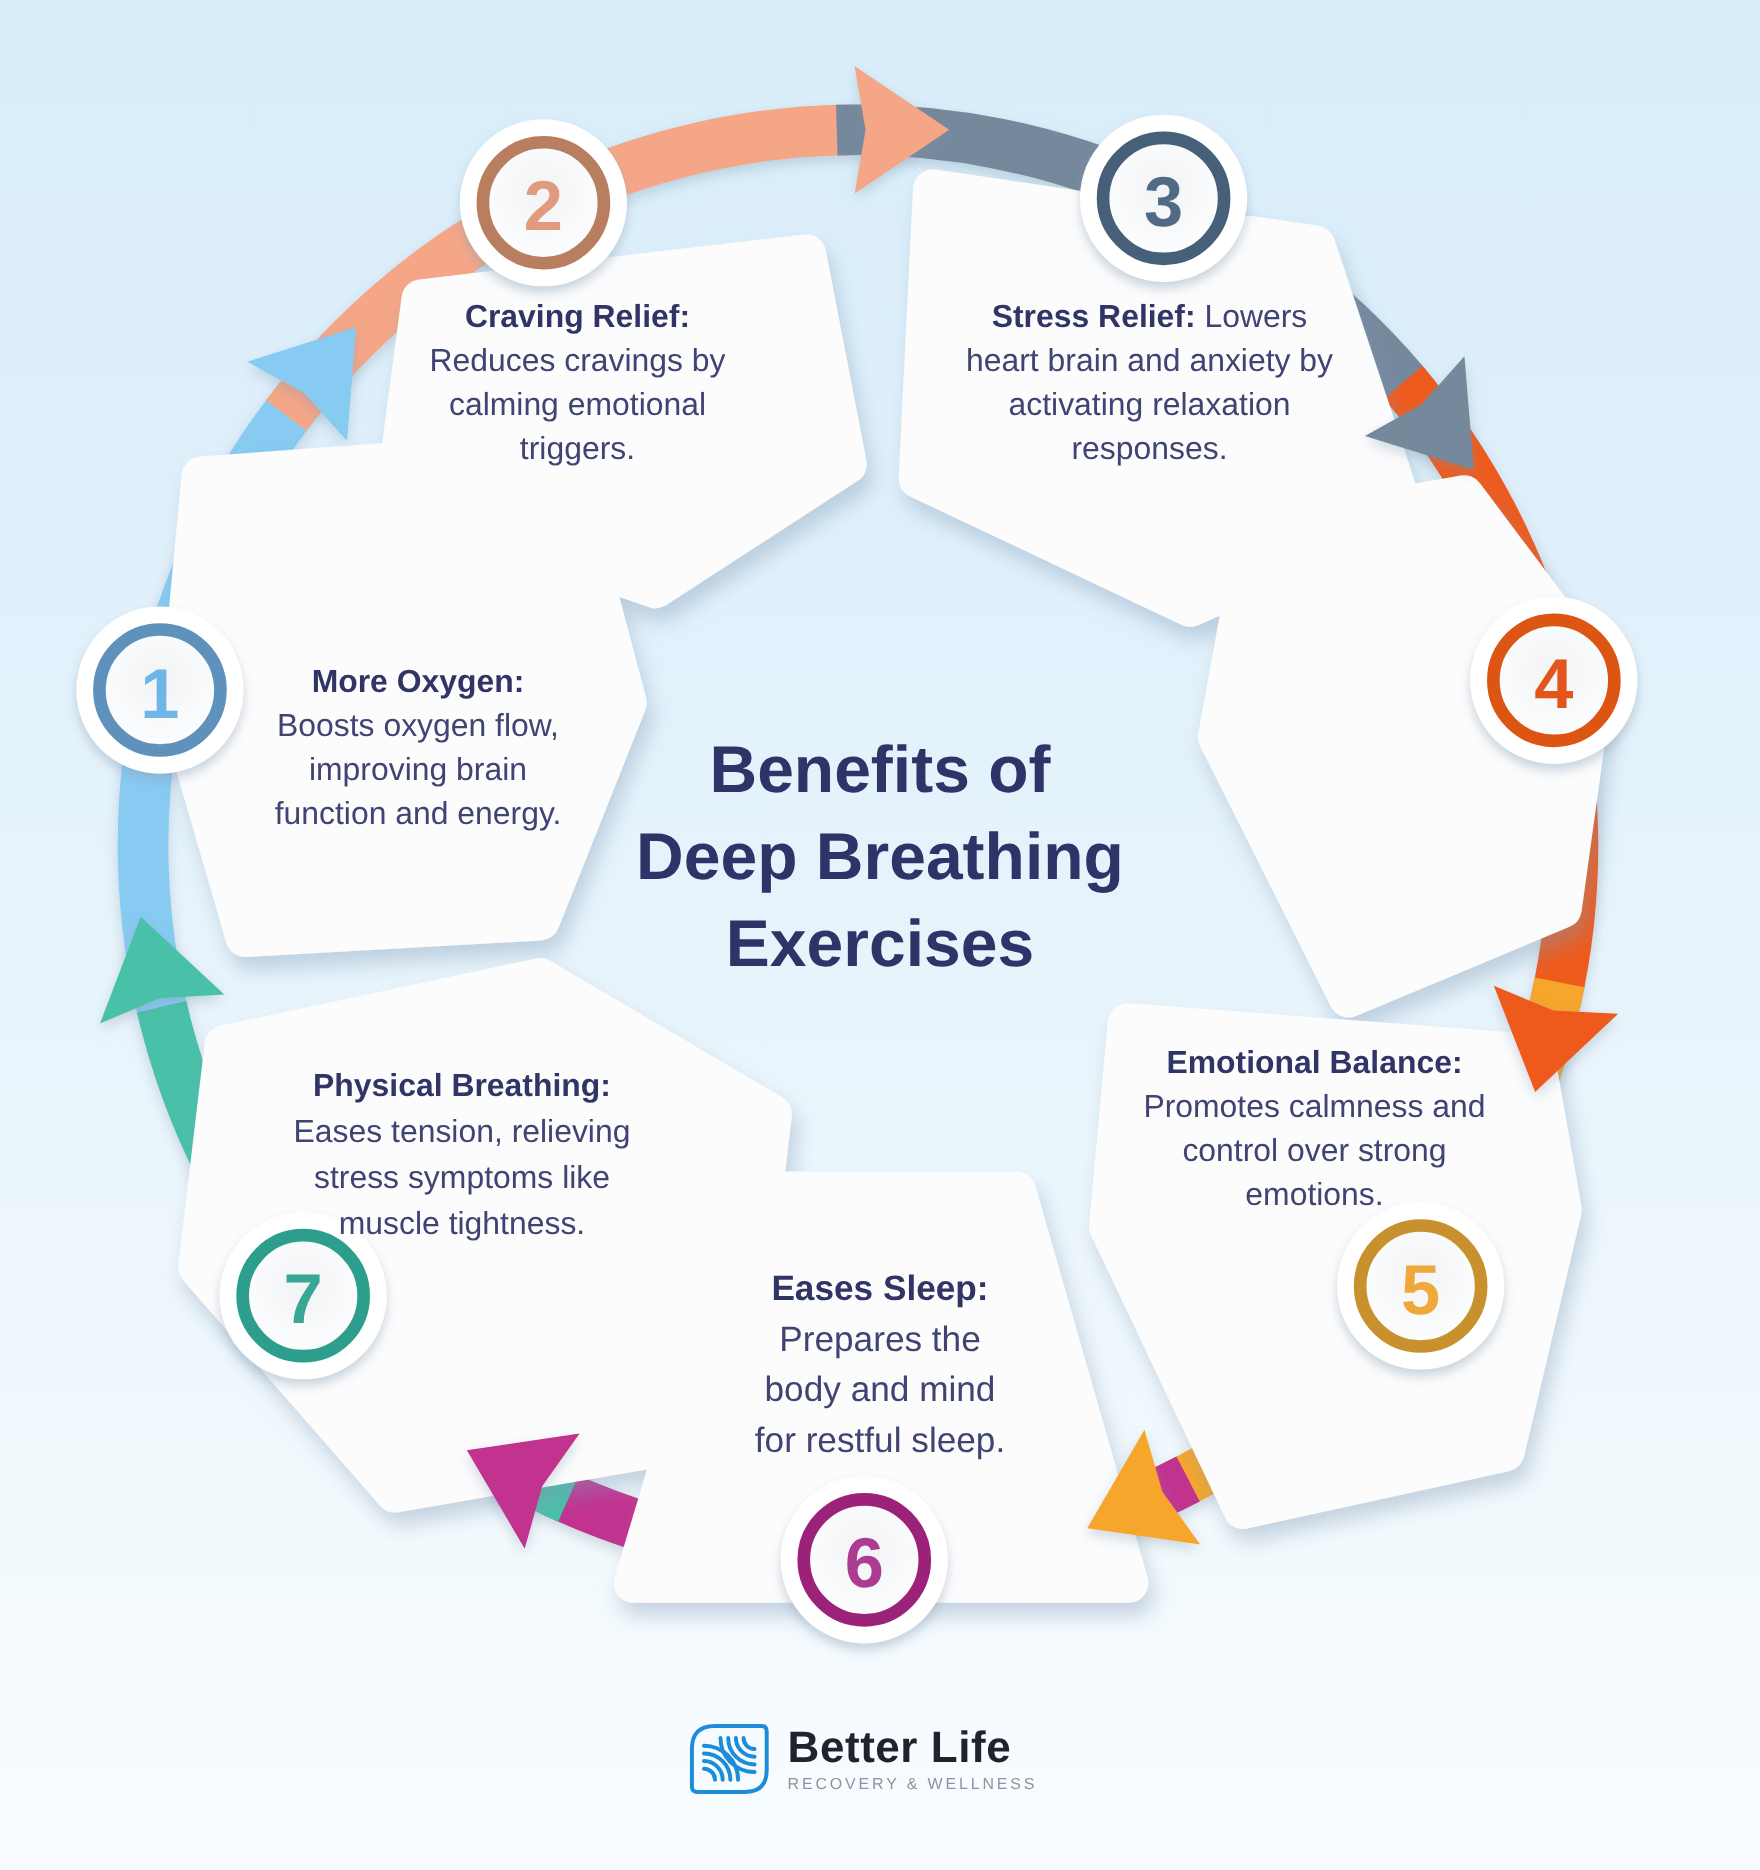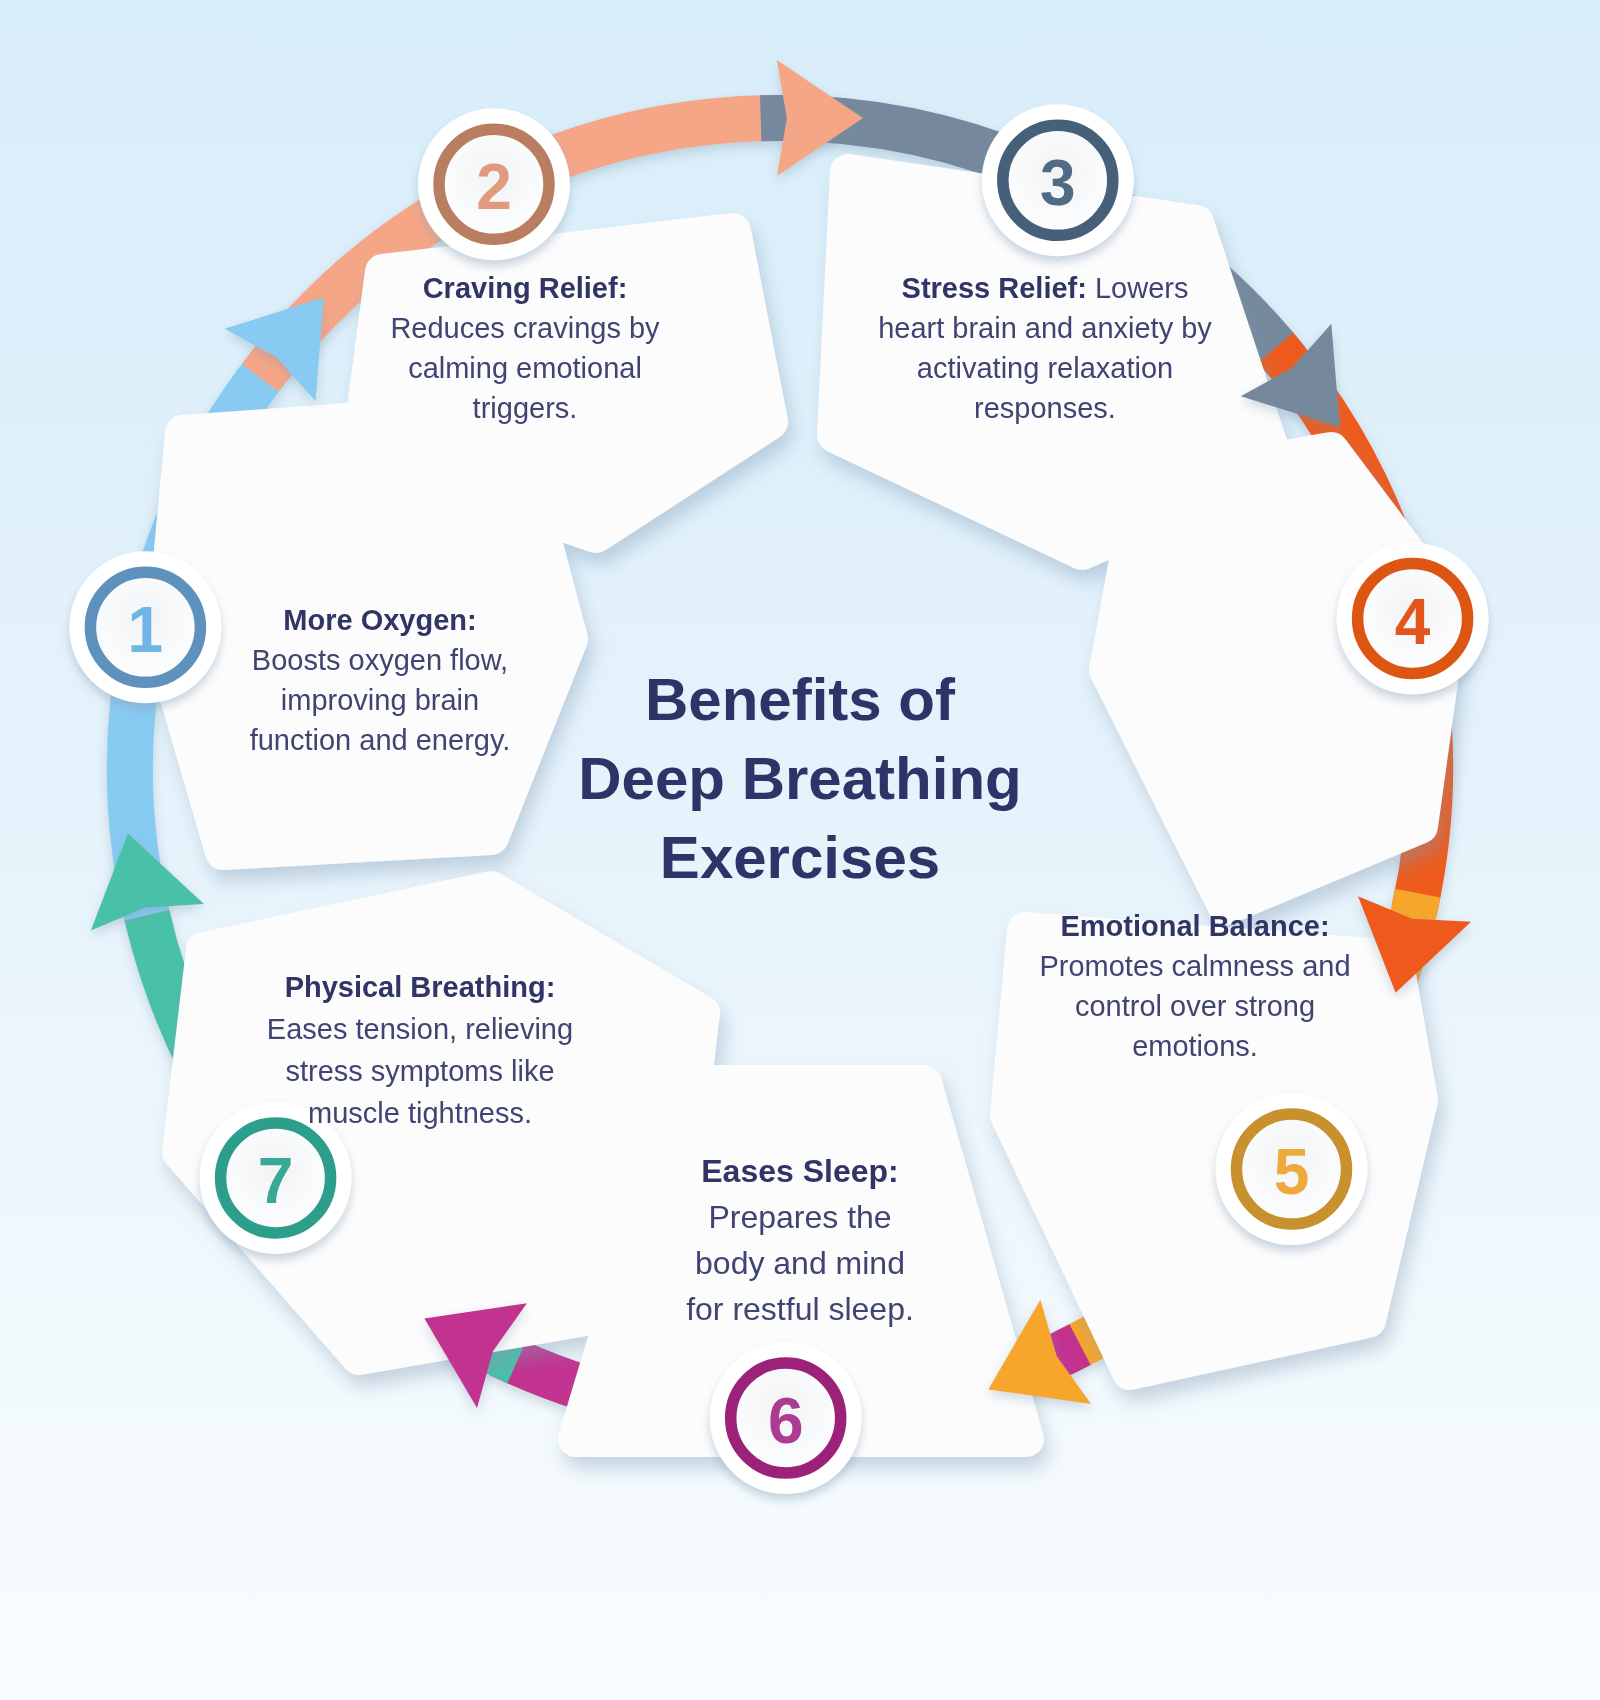--- a/index.html
+++ b/index.html
@@ -11,21 +11,21 @@
   #diagram{position:absolute;left:0;top:0;}
   .card-text{
     position:absolute;text-align:center;font-size:29px;line-height:40px;
     color:#3f4472;white-space:pre-line;
   }
   .card-text b{color:#303566;font-weight:bold;}
   .ct1{left:215px;top:600px;width:330px;}
   .ct2{left:355px;top:268px;width:340px;}
   .ct3{left:845px;top:268px;width:400px;}
   .ct4{left:1078px;top:622px;width:320px;line-height:44px;}
-  .ct5{left:1005px;top:906px;width:380px;}
+  .ct5{left:1005px;top:946px;width:380px;}
   .ct6{left:630px;top:1148px;width:340px;font-size:32px;line-height:46px;}
   .ct7{left:230px;top:966px;width:380px;line-height:42px;}
   .main-title{
     position:absolute;left:480px;top:660px;width:640px;text-align:center;
     font-size:60px;line-height:79px;font-weight:bold;color:#2f3468;white-space:pre-line;
   }
   .logo{position:absolute;left:626px;top:1566px;display:flex;align-items:flex-start;gap:16px;}
   .logo-name{font-size:40px;font-weight:600;color:#1f242c;line-height:46px;letter-spacing:0.5px;}
   .logo-tagline{font-size:14.5px;color:#8e949d;letter-spacing:2.6px;margin-top:2px;}
 </style>
@@ -139,14 +139,33 @@
 emotions.</span></div>
   <div class="card-text ct6"><b>Eases Sleep:</b><span>
 Prepares the
 body and mind
 for restful sleep.</span></div>
   <div class="card-text ct7"><b>Physical Breathing:</b><span>
 Eases tension, relieving
 stress symptoms like
 muscle tightness.</span></div>
 
+  <div class="logo">
+    <svg width="74" height="66" viewBox="0 0 74 66">
+      <g fill="none" stroke="#1c8dd9" stroke-width="3.6" stroke-linecap="round">
+        <path d="M 24,3 H 66 Q 71,3 71,8 V 43 Q 71,63 51,63 H 8 Q 3,63 3,58 V 24 Q 3,3 24,3 Z"></path>
+        <path d="M 14,42 A 10 10 0 0 1 24,52"></path>
+        <path d="M 14,35 A 17 17 0 0 1 31,52"></path>
+        <path d="M 14,28 A 24 24 0 0 1 38,52"></path>
+        <path d="M 14,21 A 31 31 0 0 1 45,52"></path>
+        <path d="M 50,14 A 10 10 0 0 0 60,24"></path>
+        <path d="M 43,14 A 17 17 0 0 0 60,31"></path>
+        <path d="M 36,14 A 24 24 0 0 0 60,38"></path>
+        <path d="M 29,14 A 31 31 0 0 0 60,45"></path>
+      </g>
+    </svg>
+    <div>
+      <div class="logo-name">Better Life</div>
+      <div class="logo-tagline">RECOVERY &amp; WELLNESS</div>
+    </div>
+  </div>
 
 </div>
 
 </body></html>

